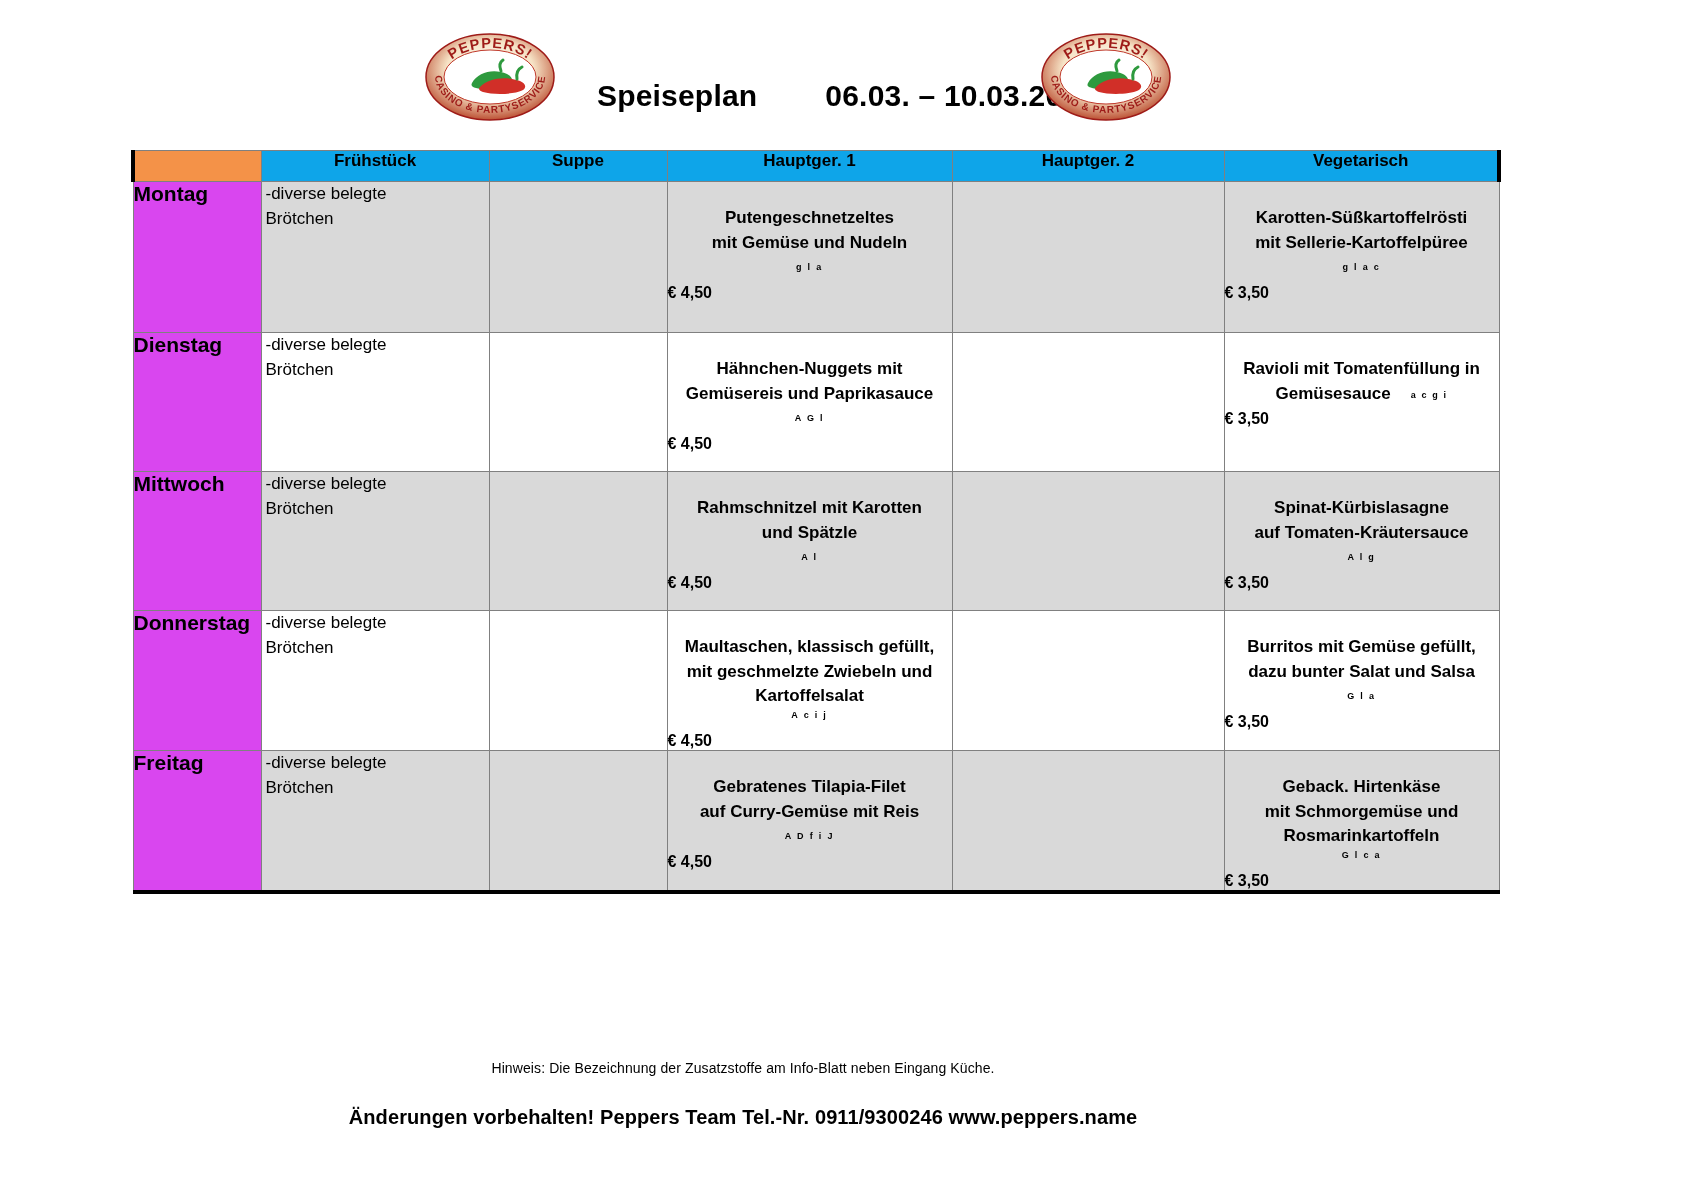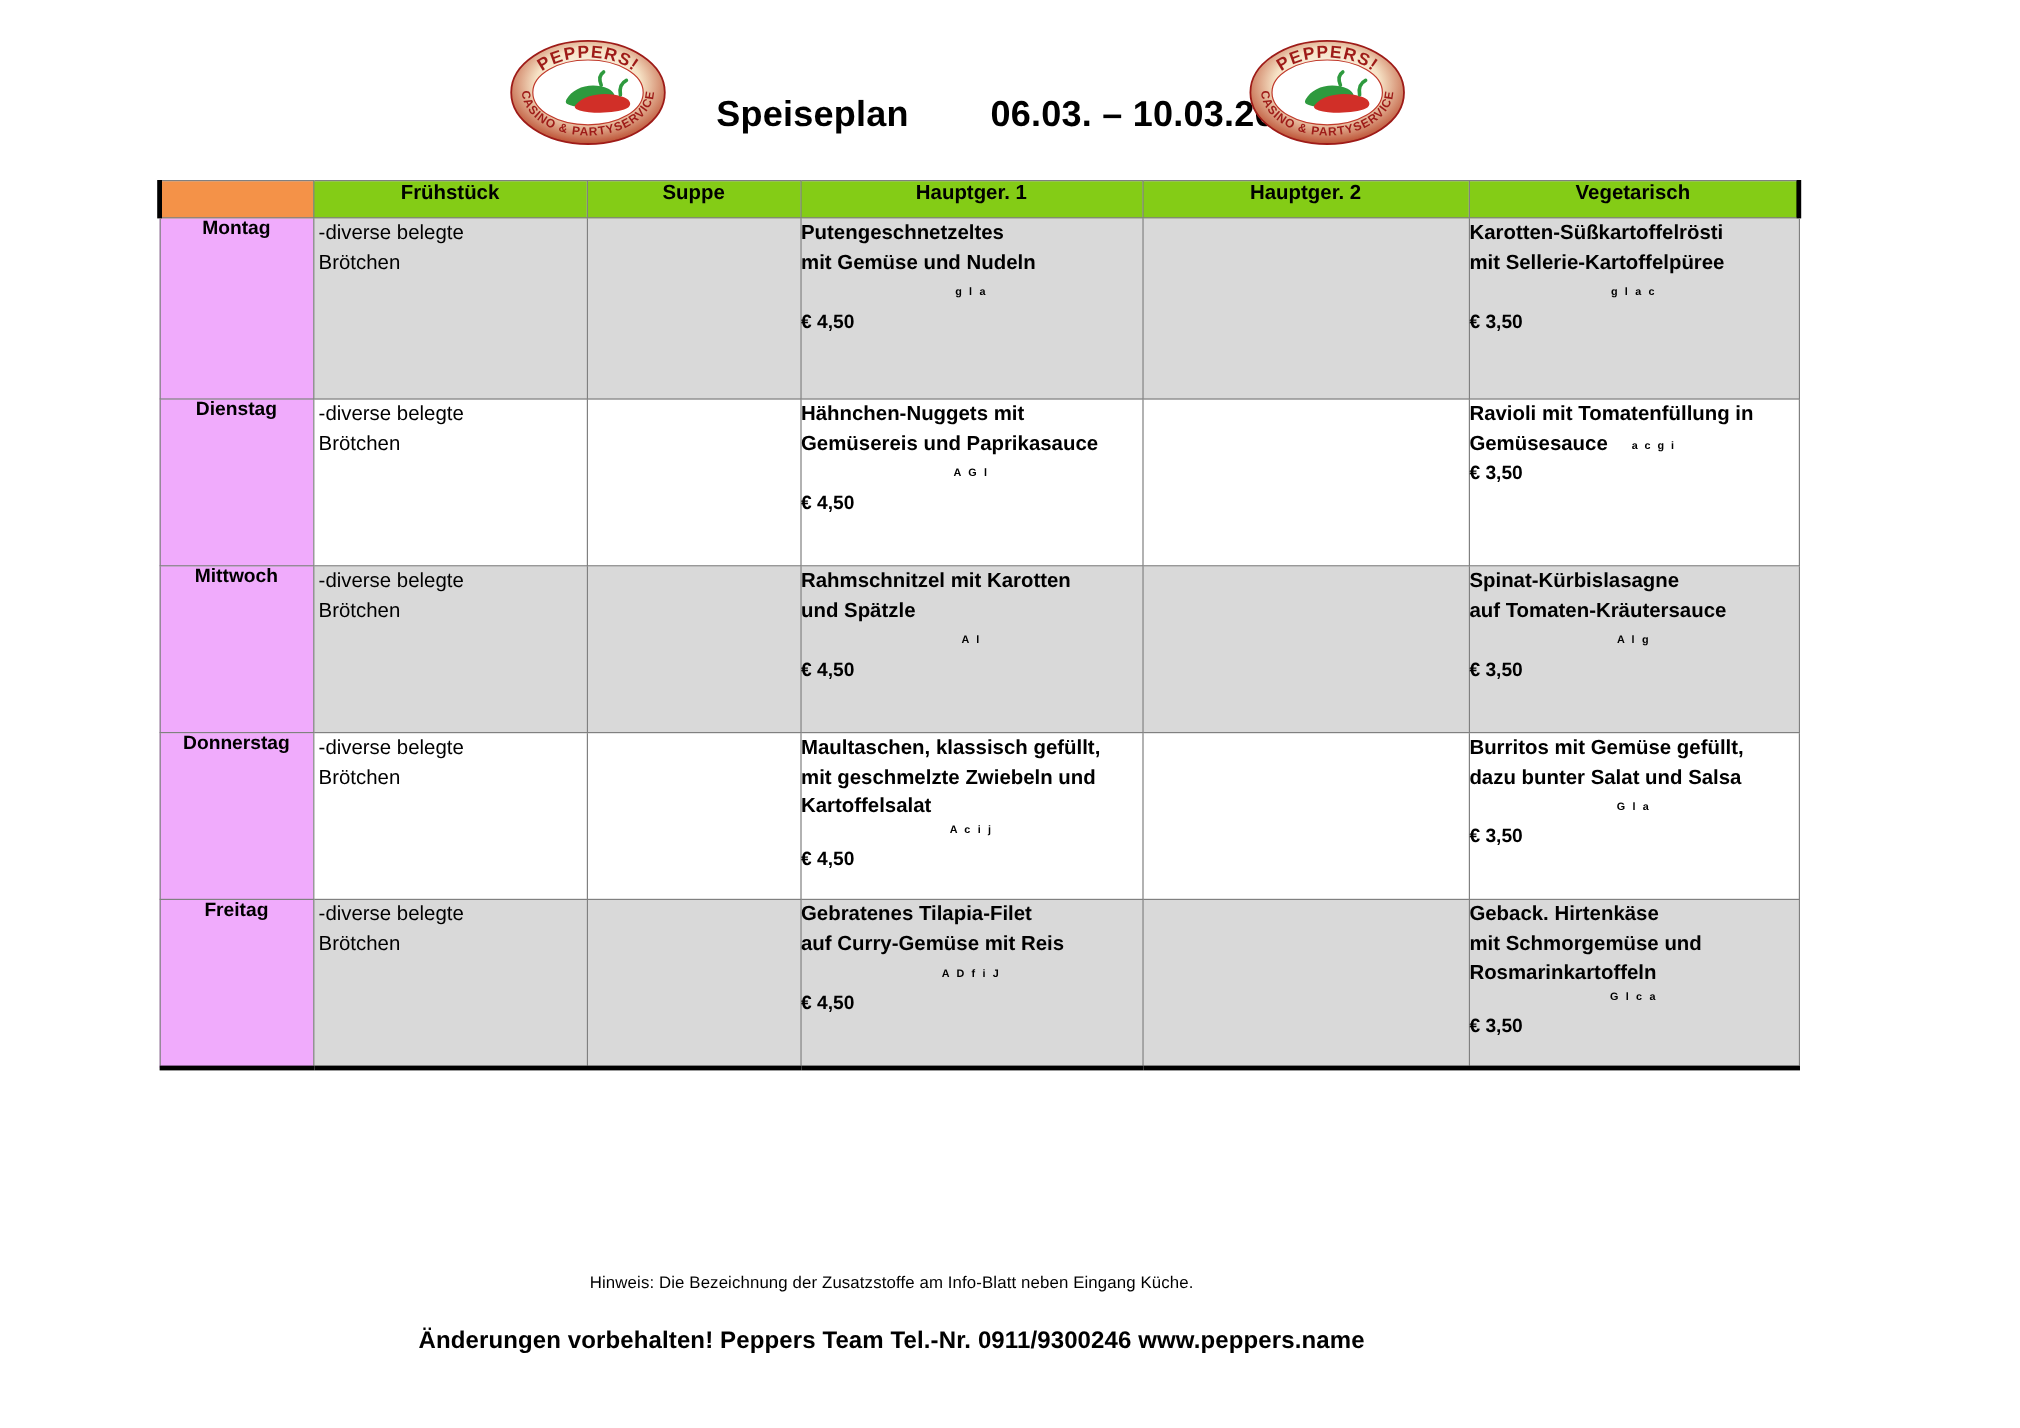--- a/index.html
+++ b/index.html
@@ -81,45 +81,45 @@
   table.plan col.c-h2   { width: 272px; }
   table.plan col.c-veg  { width: 275px; }
 
   table.plan th, table.plan td {
     border: 1px solid #808080;
     vertical-align: top;
     padding: 0;
   }
 
   thead th {
-    background: #84cc16;
+    background: #0ea5e9;
     height: 30px;
     font-size: 17px;
     font-weight: bold;
     text-align: center;
     vertical-align: middle;
     border-top: 4px solid #000000;
     border-bottom: 3px solid #000000;
     border-left: 1px solid #000000;
     border-right: 1px solid #000000;
   }
   thead th.blank-head {
     background: #f49248;
     border-left: 4px solid #000000;
   }
   thead th.last-head {
     border-right: 4px solid #000000;
     margin-left: 12px;
   }
 
   td.day-cell {
-    background: #f0abfc;
-    font-size: 16px;
-    font-weight: bold;
-    text-align: center;
+    background: #d946ef;
+    font-size: 21px;
+    font-weight: bold;
+    text-align: left;
     padding: 14px 0 0 10px;
     border-left: 4px solid #000000;
     border-top: 1px solid #808080;
     border-bottom: 1px solid #808080;
     white-space: nowrap;
   }
   tr.row-shade td.content { background: #d9d9d9; }
   tr.row-plain td.content { background: #ffffff; }
 
   td.content {
@@ -127,23 +127,25 @@
   }
   td.last-col { border-right: 4px solid #000000; }
 
   .fru-text {
     font-size: 17px;
     line-height: 1.45;
     text-align: left;
     padding-left: 4px;
   }
   .dish {
+    text-align: center;
     font-size: 17px;
     font-weight: bold;
     line-height: 1.45;
+    margin-top: 24px;
   }
   .dish .inline-code {
     font-size: 9px;
     font-weight: bold;
     letter-spacing: 1.6px;
     vertical-align: 1px;
     padding-left: 20px;
   }
   .code {
     text-align: center;

